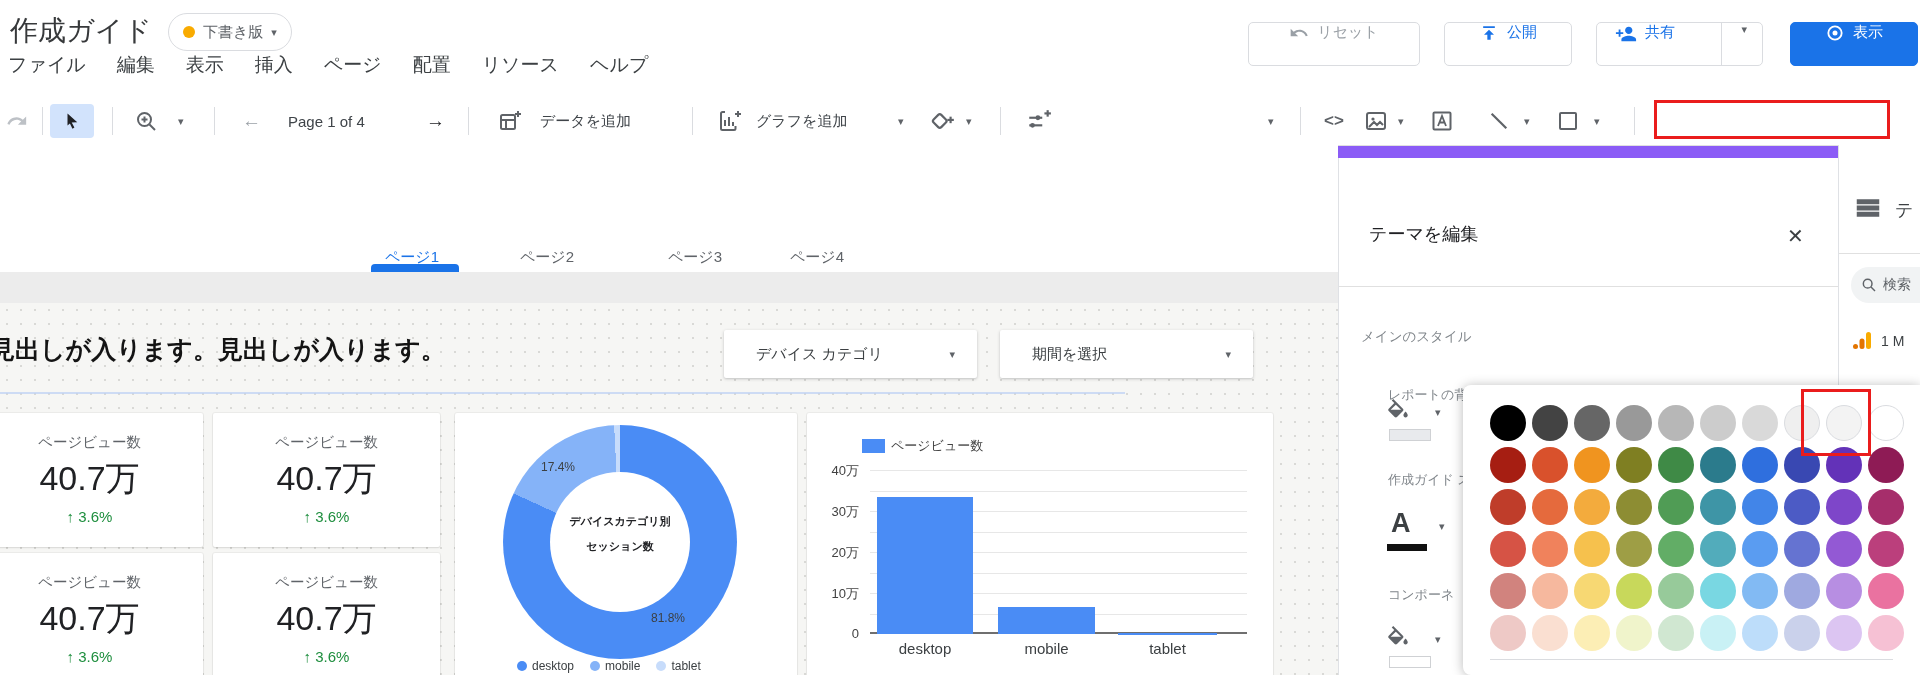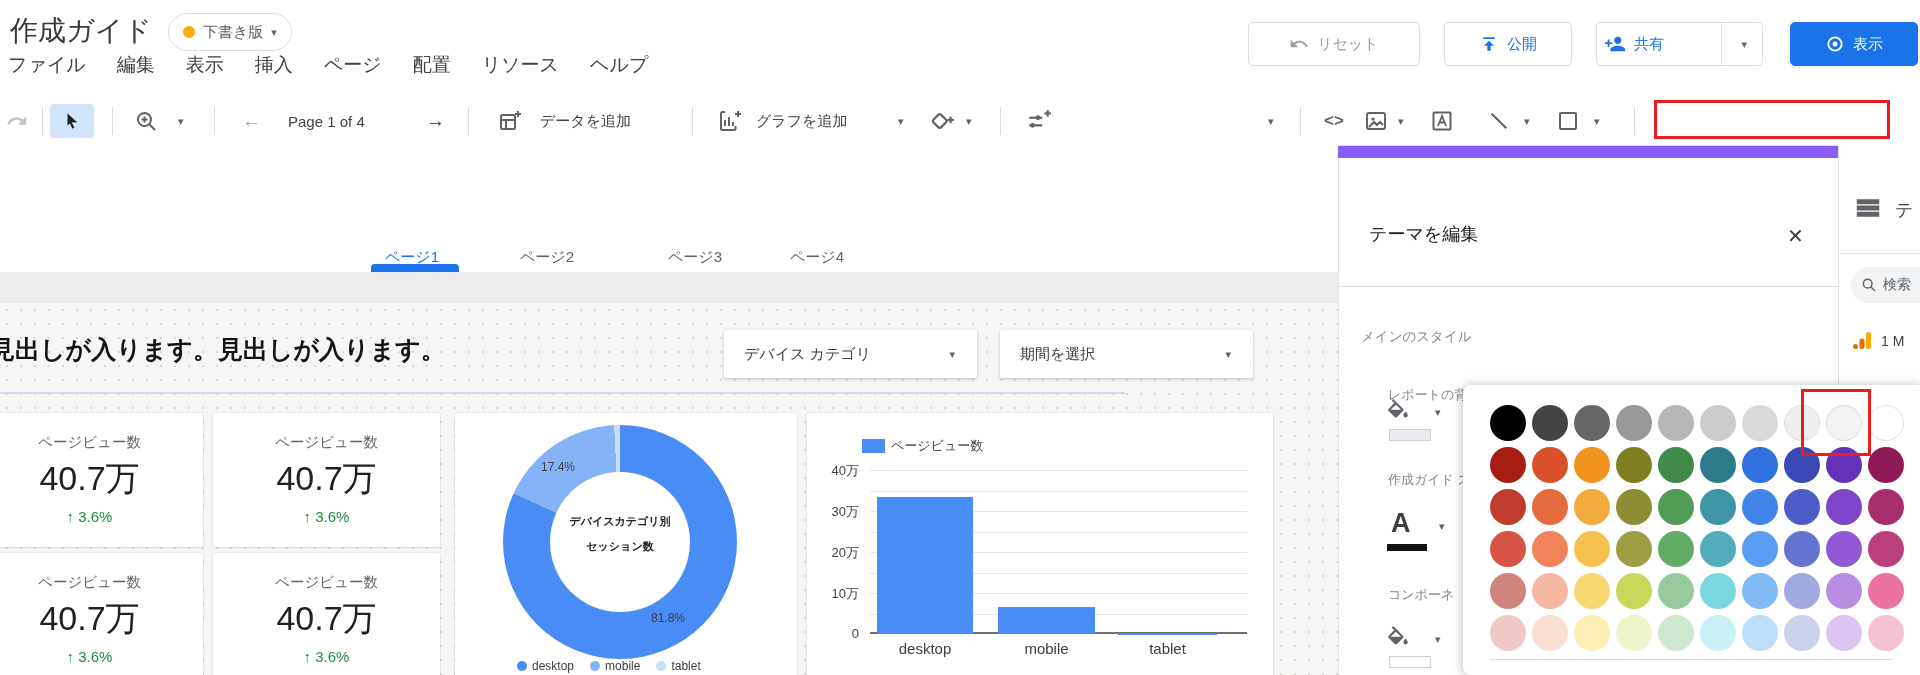--- a/index.html
+++ b/index.html
@@ -10,24 +10,24 @@
   #header{position:absolute;left:0;top:0;width:1920px;height:97px;background:#fff;border-bottom:1px solid #e8eaed;}
   #rpt-title{position:absolute;left:10px;top:12px;font-size:28px;color:#37393b;}
   #draft-badge{position:absolute;left:168px;top:13px;height:36px;border:1px solid #dadce0;border-radius:19px;
       display:flex;align-items:center;padding:0 14px;gap:8px;}
   #draft-badge .dot{width:12px;height:12px;border-radius:50%;}
   #draft-badge .lbl{font-size:15px;color:#5f6368;}
   .caret{color:#5f6368;font-size:11px;}
   #menu-row{position:absolute;left:8px;top:52px;display:flex;gap:31px;}
   .menu-item{font-size:19px;color:#3c4043;cursor:default;}
   .hbtn{position:absolute;top:22px;height:44px;border:1px solid #dadce0;border-radius:5px;background:#fff;
-      display:flex;align-items:center;justify-content:center;gap:8px;font-size:15px;box-sizing:border-box;}
+      display:flex;justify-content:center;gap:8px;font-size:15px;box-sizing:border-box;}
   #btn-reset{left:1248px;width:172px;color:#9aa0a6;}
   #btn-publish{left:1444px;width:128px;color:#1a73e8;}
-  #btn-share{left:1596px;width:167px;color:#1a73e8;justify-content:flex-start;padding-left:7px;}
+  #btn-share{left:1596px;width:167px;color:#1a73e8;justify-content:flex-start;padding-left:18px;}
   #btn-share .share-divider{position:absolute;right:40px;top:0;height:100%;width:1px;background:#dadce0;}
   #btn-share .caret{position:absolute;right:15px;}
   #btn-view{left:1790px;width:128px;background:#1a73e8;border-color:#1a73e8;color:#fff;}
   
   #toolbar{position:absolute;left:0;top:97px;width:1920px;height:48px;background:#fff;border-bottom:1px solid #e0e0e0;}
   .tb{position:absolute;top:0;height:48px;display:flex;align-items:center;}
   .tb-divider{position:absolute;top:10px;width:1px;height:28px;background:#dadce0;}
   .tb-label{font-size:15px;color:#3f4449;}
   #sel-tool{position:absolute;left:50px;top:7px;width:44px;height:34px;background:#d2e3fc;border-radius:4px;
       display:flex;align-items:center;justify-content:center;}
@@ -37,21 +37,21 @@
   #tabbar{position:absolute;left:0;top:145px;width:1338px;height:127px;background:#fff;}
   .tab{position:absolute;top:98px;height:28px;padding:0 14px;font-size:15px;color:#5f6368;display:flex;align-items:center;}
   .tab.active{color:#1a73e8;}
   .tab-underline{position:absolute;top:119px;height:8px;background:#1a73e8;border-radius:4px 4px 0 0;}
   #greyband{position:absolute;left:0;top:272px;width:1338px;height:31px;background:#ececec;}
   #canvas{position:absolute;left:0;top:303px;width:1338px;height:372px;background-color:#f6f6f4;
       background-image:radial-gradient(circle,#d9d9d6 1px,transparent 1.3px);background-size:14px 14px;}
   #heading{position:absolute;left:-10px;top:30px;font-size:25px;font-weight:bold;color:#141414;white-space:nowrap;}
   #blue-rule{position:absolute;left:0;top:89px;width:1125px;height:2px;background:#bcd0f3;opacity:.7;}
   .filter-dd{position:absolute;top:27px;width:253px;height:48px;background:#fff;border-radius:2px;
-      box-shadow:0 1px 3px rgba(60,64,67,.3);display:flex;align-items:center;padding-left:20px;box-sizing:border-box;
+      box-shadow:0 1px 3px rgba(60,64,67,.3);display:flex;align-items:center;padding-left:32px;box-sizing:border-box;
       font-size:15px;color:#3c4043;}
   .filter-dd .caret{position:absolute;right:22px;}
   #dd-device{left:724px;} #dd-period{left:1000px;}
   .scorecard{position:absolute;width:227px;height:134px;background:#fff;border-radius:2px;
       box-shadow:0 0 0 1px rgba(0,0,0,.04),0 1px 2px rgba(0,0,0,.09);text-align:center;}
   .sc-metric{margin-top:20px;font-size:14.5px;color:#5f6368;}
   .sc-value{margin-top:4px;font-size:34px;color:#202124;}
   .sc-delta{margin-top:6px;font-size:15px;font-weight:500;}
   .chart-card{position:absolute;background:#fff;border-radius:2px;
       box-shadow:0 0 0 1px rgba(0,0,0,.04),0 1px 2px rgba(0,0,0,.09);}

